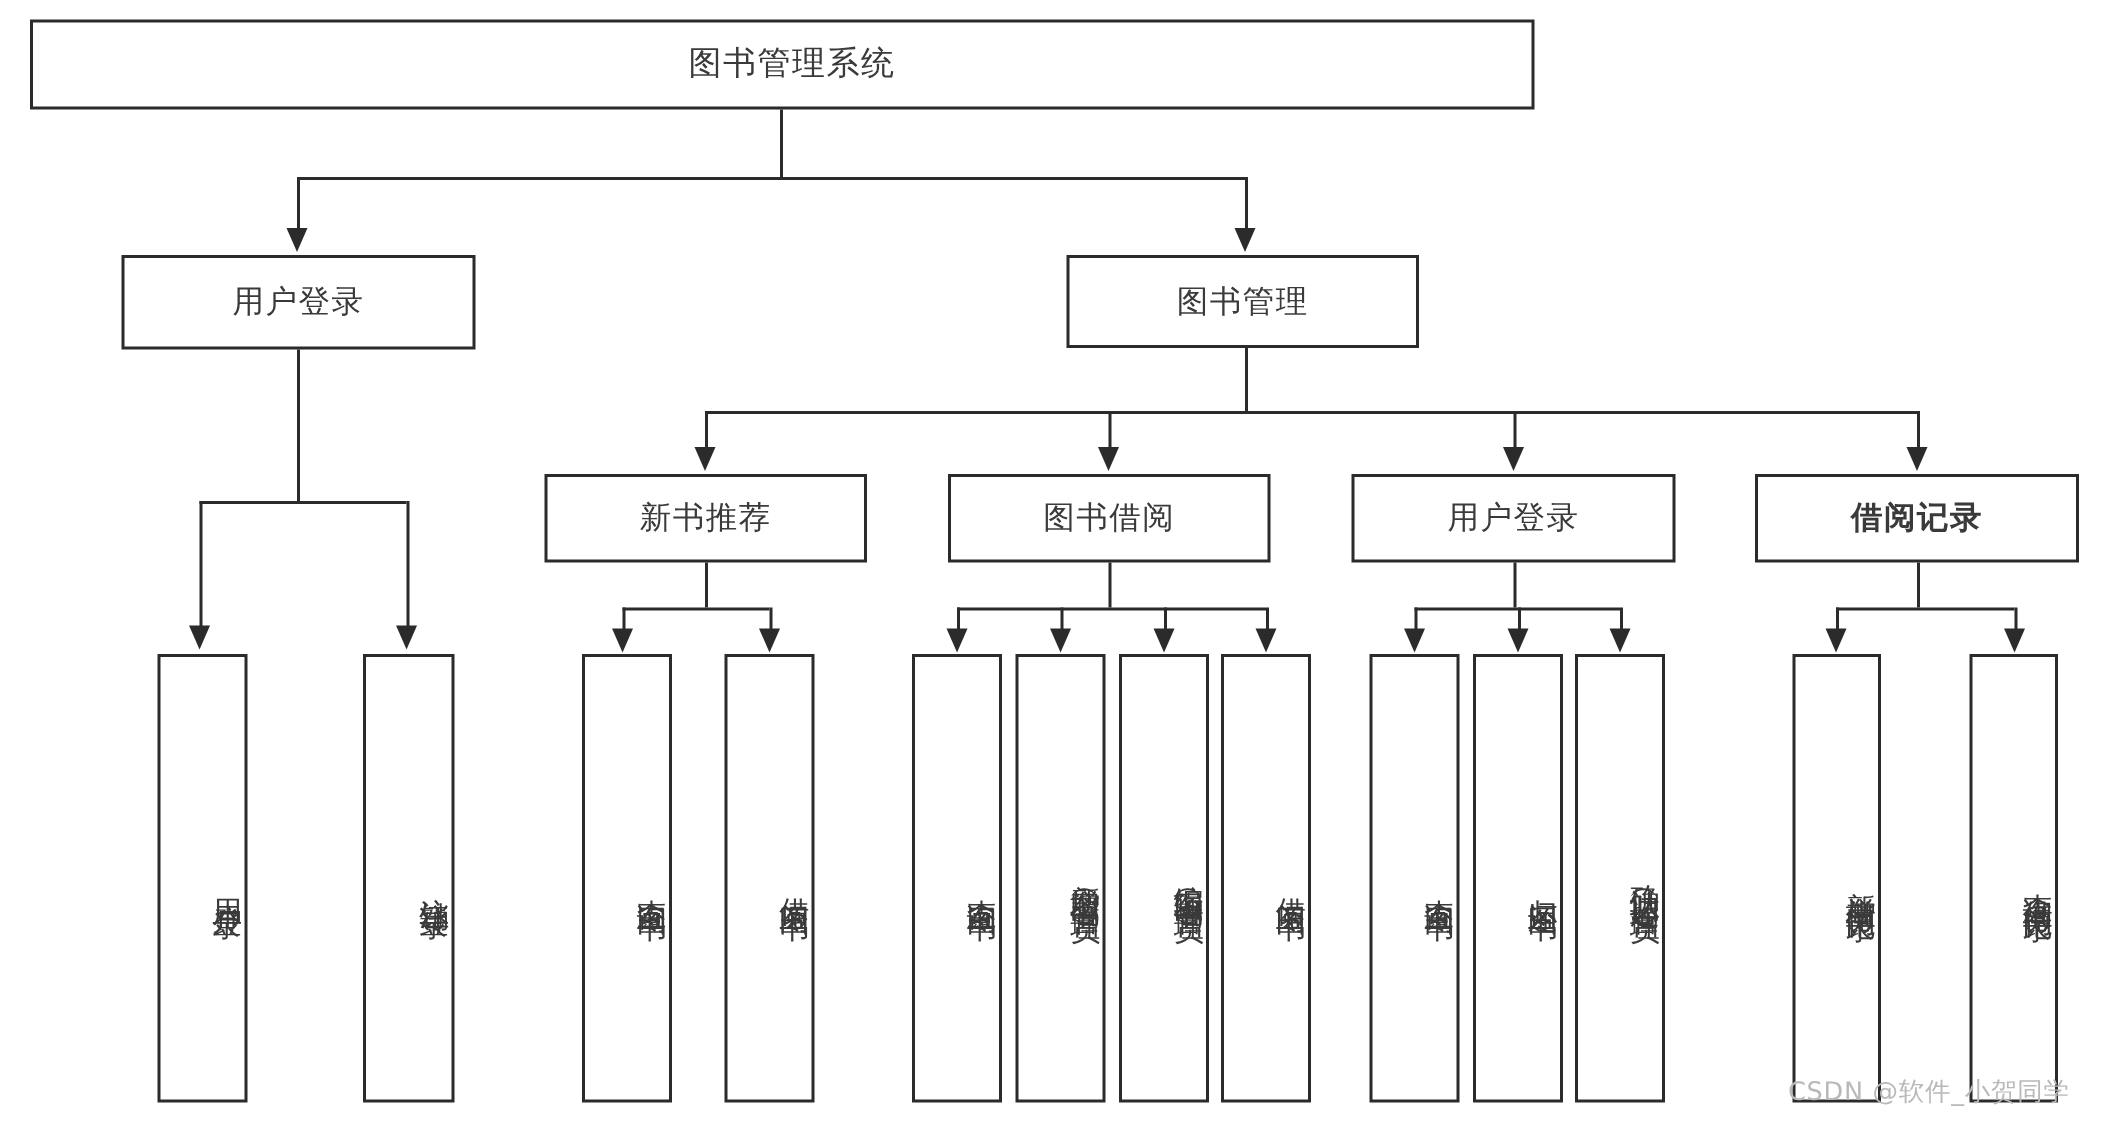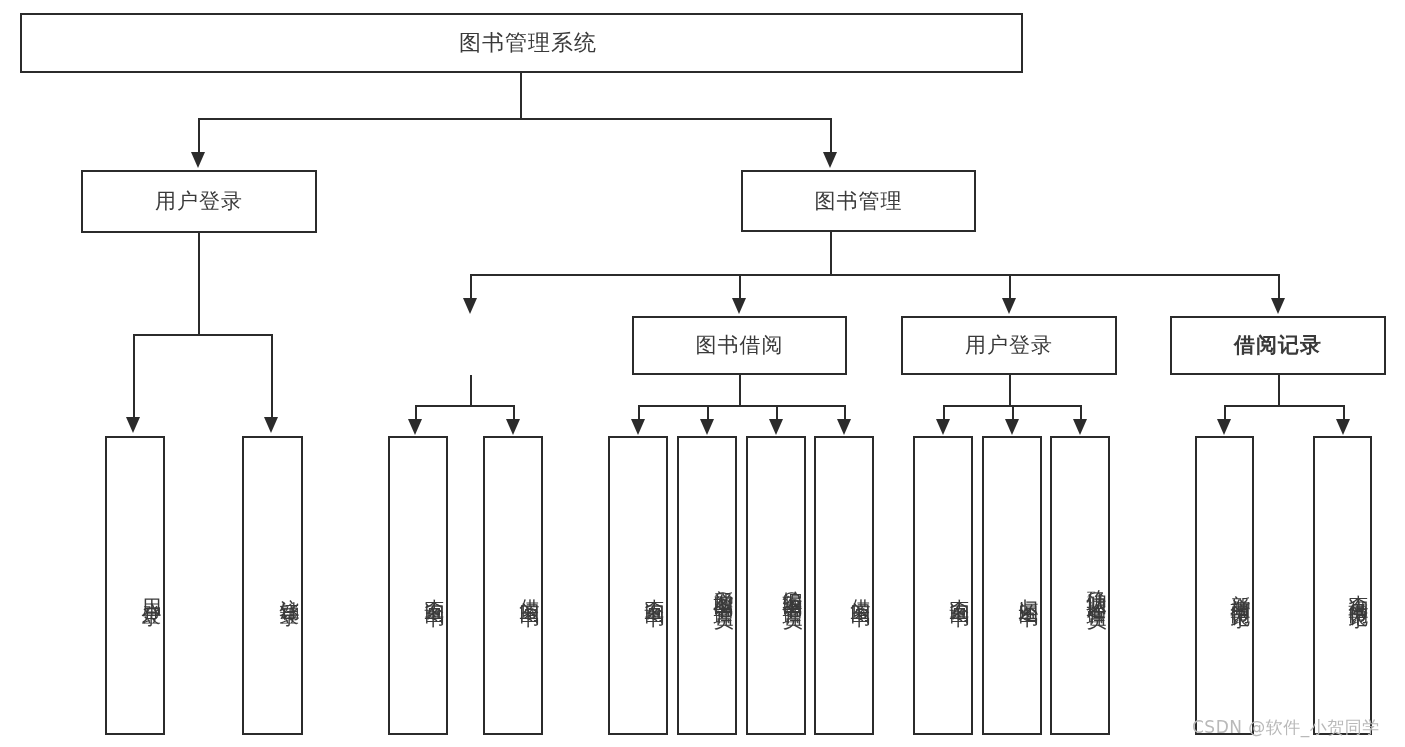--- a/index.html
+++ b/index.html
@@ -93,40 +93,41 @@
   <div class="hline" style="left:198px; top:118px; width:634px;"></div>
 
   <div class="vline" style="left:198px; top:118px; height:36px;"></div>
   <div class="arrow" style="left:191px; top:152px;"></div>
 
   <div class="vline" style="left:830px; top:118px; height:36px;"></div>
   <div class="arrow" style="left:823px; top:152px;"></div>
 
   <div class="node level2" style="left:81px; top:170px; width:236px; height:63px;">用户登录</div>
 
-  <div class="node level2" style="left:741px; top:170px; width:235px; height:62px;">图书管理</div>
+  <div class="node level2" style="left:711px; top:170px; width:235px; height:62px;">图书管理</div>
 
   <div class="vline" style="left:198px; top:233px; height:101px;"></div>
   <div class="hline" style="left:133px; top:334px; width:138px;"></div>
   <div class="vline" style="left:133px; top:334px; height:84px;"></div>
   <div class="arrow" style="left:126px; top:417px;"></div>
   <div class="vline" style="left:271px; top:334px; height:84px;"></div>
   <div class="arrow" style="left:264px; top:417px;"></div>
 
   <div class="vline" style="left:830px; top:232px; height:42px;"></div>
   <div class="hline" style="left:470px; top:274px; width:808px;"></div>
   <div class="vline" style="left:470px; top:274px; height:26px;"></div>
   <div class="arrow" style="left:463px; top:298px;"></div>
   <div class="vline" style="left:739px; top:274px; height:26px;"></div>
   <div class="arrow" style="left:732px; top:298px;"></div>
   <div class="vline" style="left:1009px; top:274px; height:26px;"></div>
   <div class="arrow" style="left:1002px; top:298px;"></div>
   <div class="vline" style="left:1278px; top:274px; height:26px;"></div>
   <div class="arrow" style="left:1271px; top:298px;"></div>
 
+  <div class="node level2" style="left:363px; top:316px; width:215px; height:59px;">新书推荐</div>
 
   <div class="node level2" style="left:632px; top:316px; width:215px; height:59px;">图书借阅</div>
 
   <div class="node level2" style="left:901px; top:316px; width:216px; height:59px;">用户登录</div>
 
   <div class="node level2" style="left:1170px; top:316px; width:216px; height:59px;font-weight:bold;">借阅记录</div>
 
   <div class="vline" style="left:470px; top:375px; height:30px;"></div>
   <div class="hline" style="left:415px; top:405px; width:98px;"></div>
   <div class="vline" style="left:415px; top:405px; height:15px;"></div>

